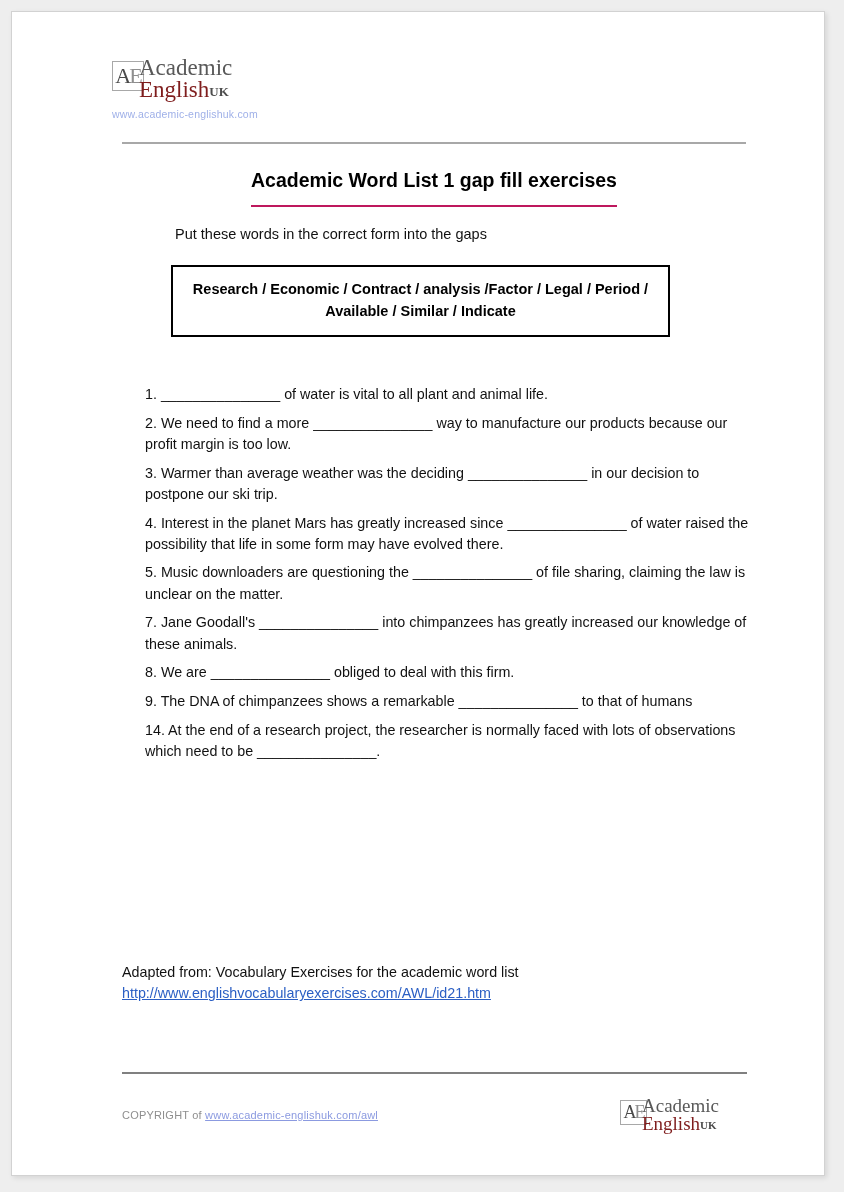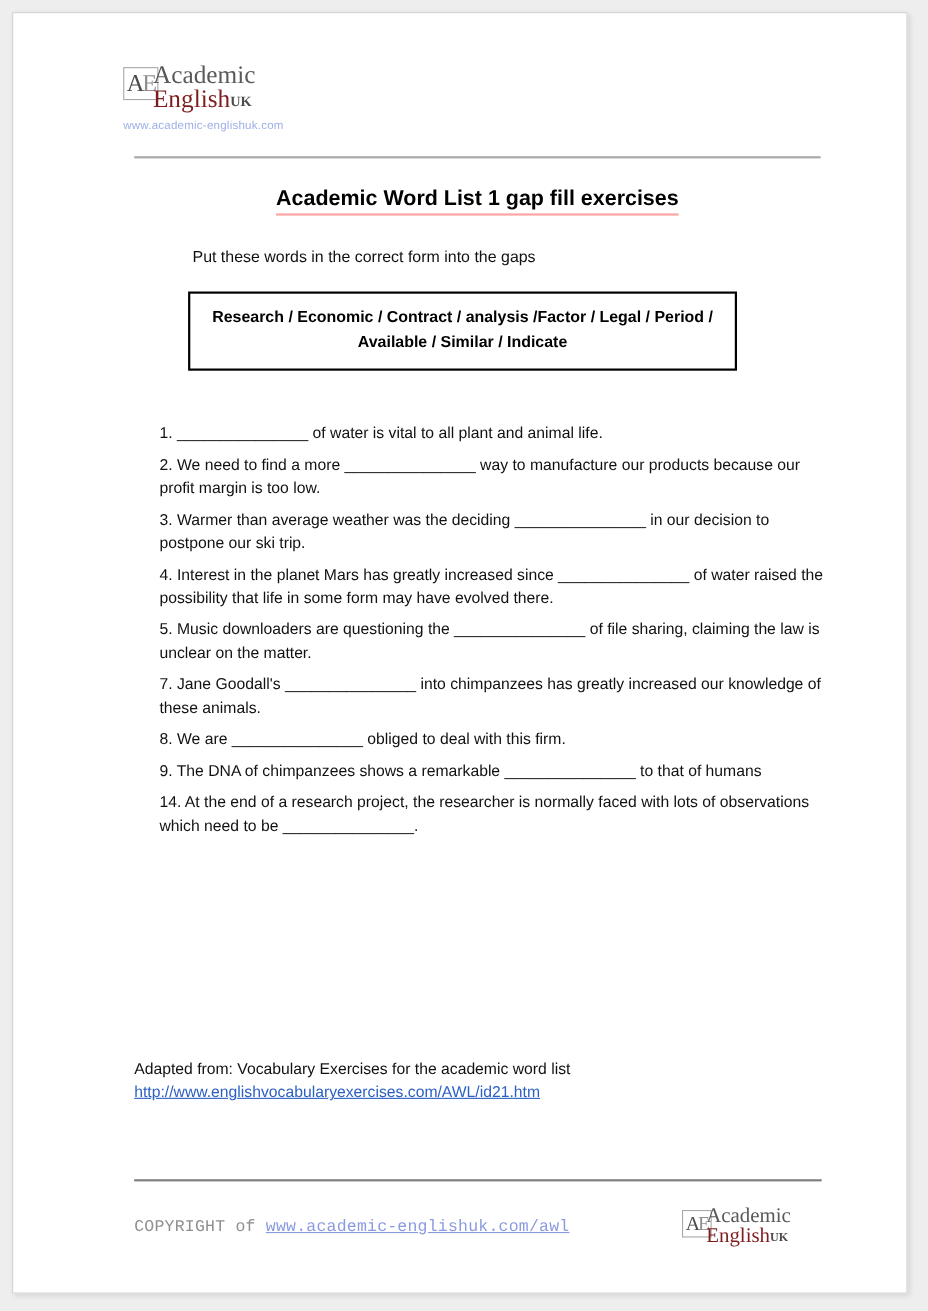--- a/index.html
+++ b/index.html
@@ -95,22 +95,22 @@
     position: absolute;
     left: 110px;
     top: 157px;
     width: 624px;
     text-align: center;
     font-size: 19.5px;
     font-weight: bold;
     color: #000000;
   }
   #doc-title span {
-    border-bottom: 2px solid #fca5a5;
-    padding-bottom: 3px;
+    border-bottom: 2px solid #be185d;
+    padding-bottom: 14px;
   }
 
   #instruction {
     position: absolute;
     left: 163px;
     top: 214px;
     font-size: 14.5px;
     color: #111111;
   }
 
@@ -183,25 +183,24 @@
   #doc-footer {
     position: absolute;
     left: 110px;
     top: 1085px;
     width: 625px;
     display: flex;
     align-items: center;
     justify-content: space-between;
   }
   #copyright-line {
-    font-size: 15px;
+    font-size: 11px;
     color: #8e8e8e;
     letter-spacing: 0.2px;
     white-space: nowrap;
-    font-family: Liberation Mono, monospace;
   }
   #copyright-link {
     color: #8b9ae0;
     text-decoration: underline;
     cursor: pointer;
   }
   .footer-logo { display: flex; align-items: flex-start; margin-right: 28px; }
   .footer-logo .logo-mark {
     width: 27px; height: 25px; font-size: 18px; margin-top: 3px;
   }

